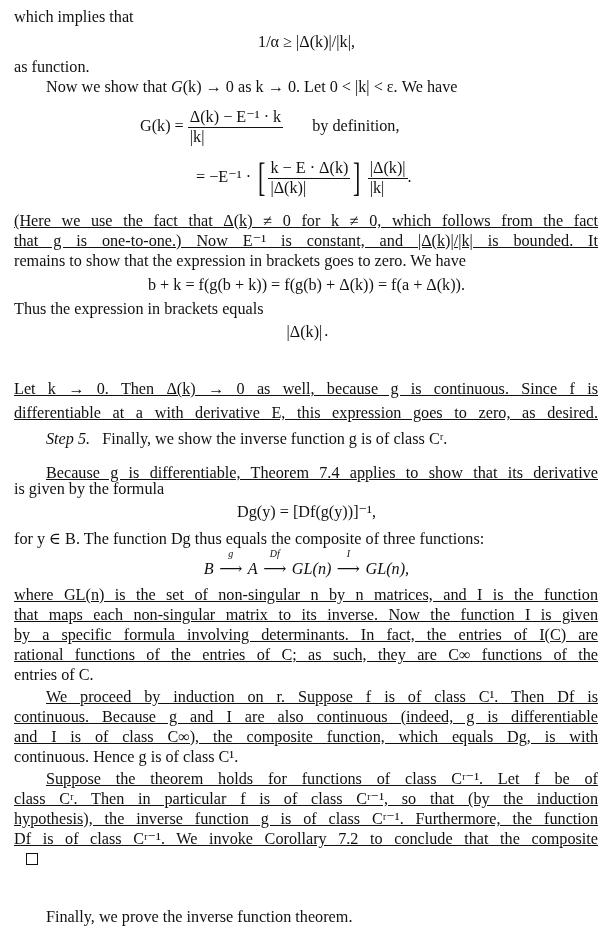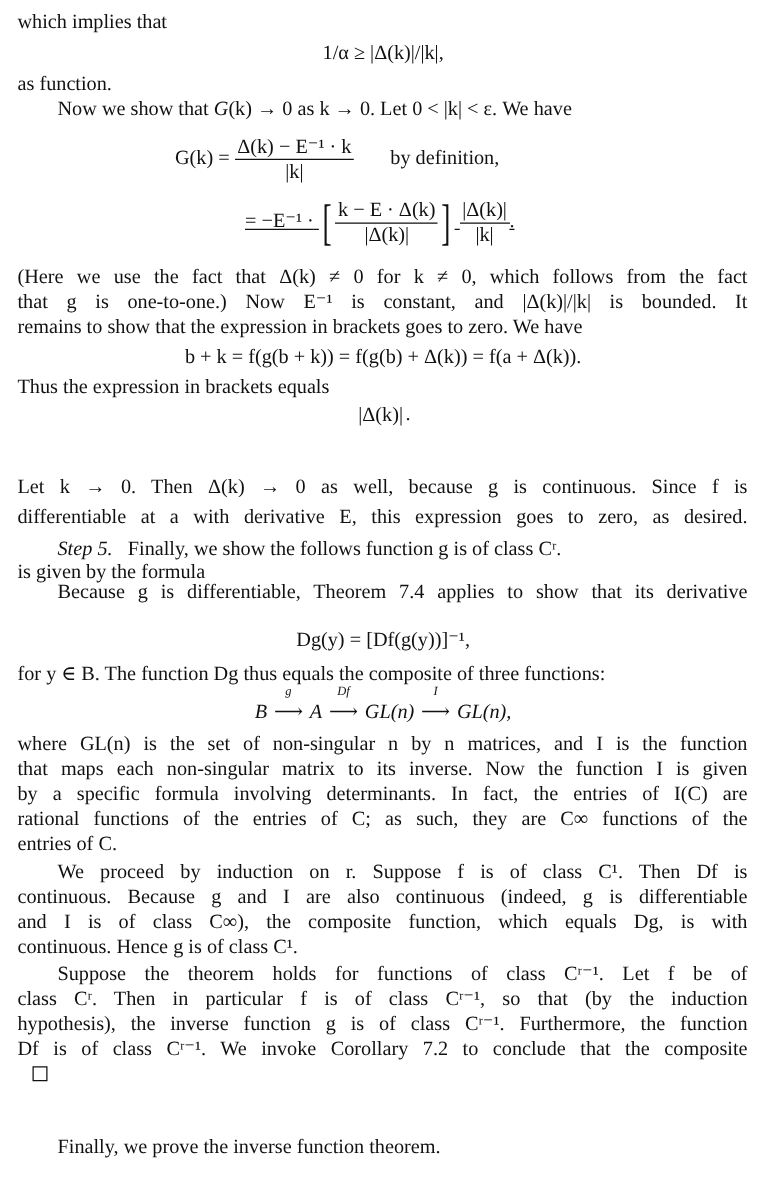--- a/index.html
+++ b/index.html
@@ -2,25 +2,25 @@
 <html><head>
 <meta charset="utf-8">
 <style>
   html, body { margin: 0; padding: 0; background: #ffffff; }
   body {
     width: 613px; height: 947px; overflow: hidden; position: relative;
     font-family: "Liberation Serif", "DejaVu Serif", serif;
     color: #111; font-size: 16.2px; line-height: 19.6px;
   }
   .line { position: absolute; left: 14px; width: 584px; white-space: nowrap; }
-  .just { text-align: justify; text-align-last: justify; }
+  .just { text-align: justify; text-align-last: justify; text-decoration: underline; }
   .ind { left: 46px; width: 552px; }
   .center { left: 0; width: 613px; text-align: center; }
   i, .it { font-style: italic; }
-  .frac { display: inline-block; vertical-align: middle; text-align: center; }
+  .frac { display: inline-block; vertical-align: middle; }
   .frac .num { display: block; padding: 0 2px; border-bottom: 1px solid #111; line-height: 19px; }
   .frac .den { display: block; padding: 0 2px; line-height: 19px; }
   .bracket { display: inline-block; vertical-align: middle; font-size: 40px; line-height: 40px; font-weight: 200; transform: scaleX(0.55); }
   .arrow { display: inline-block; position: relative; width: 26px; text-align: center; }
   .arrow .lbl { position: absolute; left: 0; right: 0; top: -11px; font-size: 10px; font-style: italic; line-height: 10px; }
   .qed { display: inline-block; width: 10px; height: 10px; border: 1.5px solid #111; vertical-align: -1px; margin-left: 12px; }
 </style>
 </head>
 <body>
 
@@ -36,21 +36,21 @@
 
   <div class="line" style="top:108px; left:140px; width:400px;">
     <span>G(k) =</span>
     <span class="frac">
       <span class="num">Δ(k) − E⁻¹ · k</span>
       <span class="den">|k|</span>
     </span>
     <span style="margin-left:25px">by definition,</span>
   </div>
 
-  <div class="line" style="top:158px; left:196px; width:400px;text-decoration:underline;">
+  <div class="line" style="top:158px; left:196px; width:400px;">
     <span>= −E⁻¹ ·</span>
     <span class="bracket">[</span><span class="frac">
       <span class="num">k − E · Δ(k)</span>
       <span class="den">|Δ(k)|</span>
     </span><span class="bracket">]</span>
     <span class="frac">
       <span class="num">|Δ(k)|</span>
       <span class="den">|k|</span>
     </span>.
   </div>
@@ -65,24 +65,24 @@
     <span class="frac">
       <span class="den">|Δ(k)|</span>
     </span>.
   </div>
 
   <div class="line just" style="top:380px">Let k → 0. Then Δ(k) → 0 as well, because g is continuous. Since f is</div>
   <div class="line just" style="top:404px">differentiable at a with derivative E, this expression goes to zero, as desired.</div>
 
   <div class="line ind" style="top:430px">
     <i>Step 5.</i>&nbsp;&nbsp;
-    <span>Finally, we show the follows function g is of class Cʳ.</span>
+    <span>Finally, we show the inverse function g is of class Cʳ.</span>
   </div>
   <div class="line ind just" style="top:464px">Because g is differentiable, Theorem 7.4 applies to show that its derivative</div>
-  <div class="line" style="top:448px">is given by the formula</div>
+  <div class="line" style="top:480px">is given by the formula</div>
   <div class="line center" style="top:503px">Dg(y) = [Df(g(y))]⁻¹,</div>
   <div class="line" style="top:530px">for y ∈ B. The function Dg thus equals the composite of three functions:</div>
 
   <div class="line center" style="top:560px">
     <i>B</i>
     <span class="arrow"><span class="lbl">g</span><span>⟶</span></span>
     <i>A</i>
     <span class="arrow"><span class="lbl">Df</span><span>⟶</span></span>
     <i>GL(n)</i>
     <span class="arrow"><span class="lbl">I</span><span>⟶</span></span>

